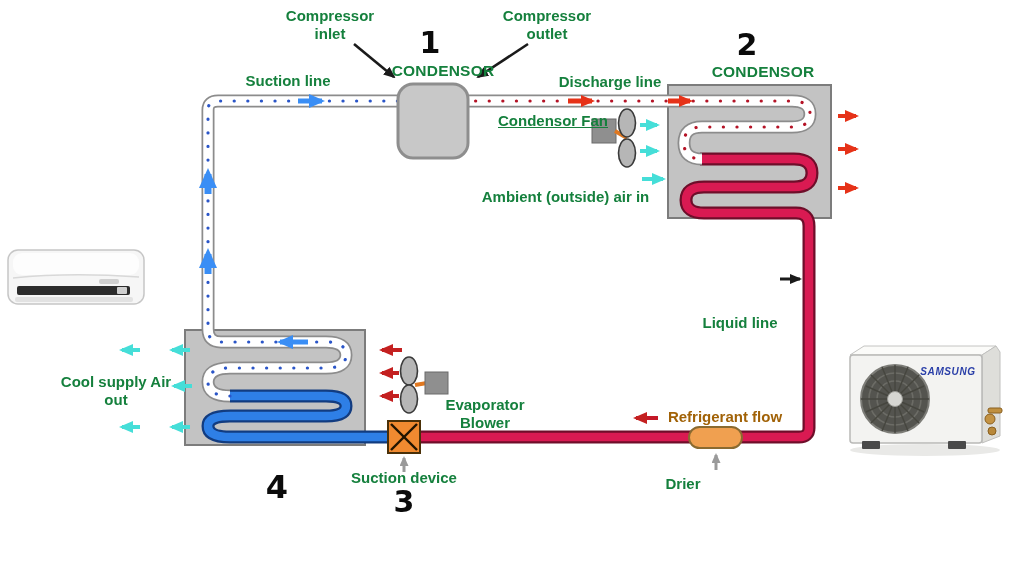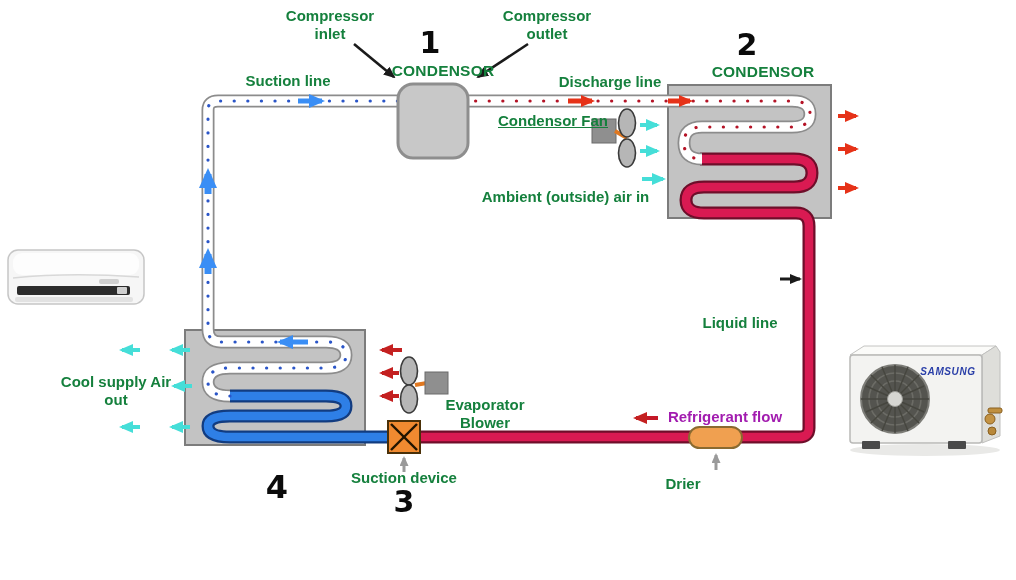--- a/index.html
+++ b/index.html
@@ -4,21 +4,21 @@
 <style>
   html,body{margin:0;padding:0;background:#fff;}
   .stage{position:relative;width:1016px;height:580px;background:#ffffff;overflow:hidden;
          font-family:"Liberation Sans",sans-serif;}
   .stage svg{position:absolute;left:0;top:0;}
   .lbl{position:absolute;font-weight:bold;font-size:15px;color:#15803d;
        text-align:center;line-height:1.22;}
   .lbl.head{font-size:15.5px;font-weight:800;letter-spacing:.2px;}
   .lbl.num{font-size:30px;font-weight:800;color:#0b0b0b;line-height:1;
            font-family:"DejaVu Sans","Liberation Sans",sans-serif;}
-  .lbl.red{color:#a21caf;}
+  .lbl.red{color:#a16207;}
   .nowrap{white-space:nowrap;}
 </style>
 </head>
 <body>
 
 <div class="stage">
 
 <svg width="1016" height="580" viewBox="0 0 1016 580">
   <defs>
     <marker id="mBlue" markerUnits="userSpaceOnUse" markerWidth="16" markerHeight="14" refX="13" refY="7" orient="auto">

